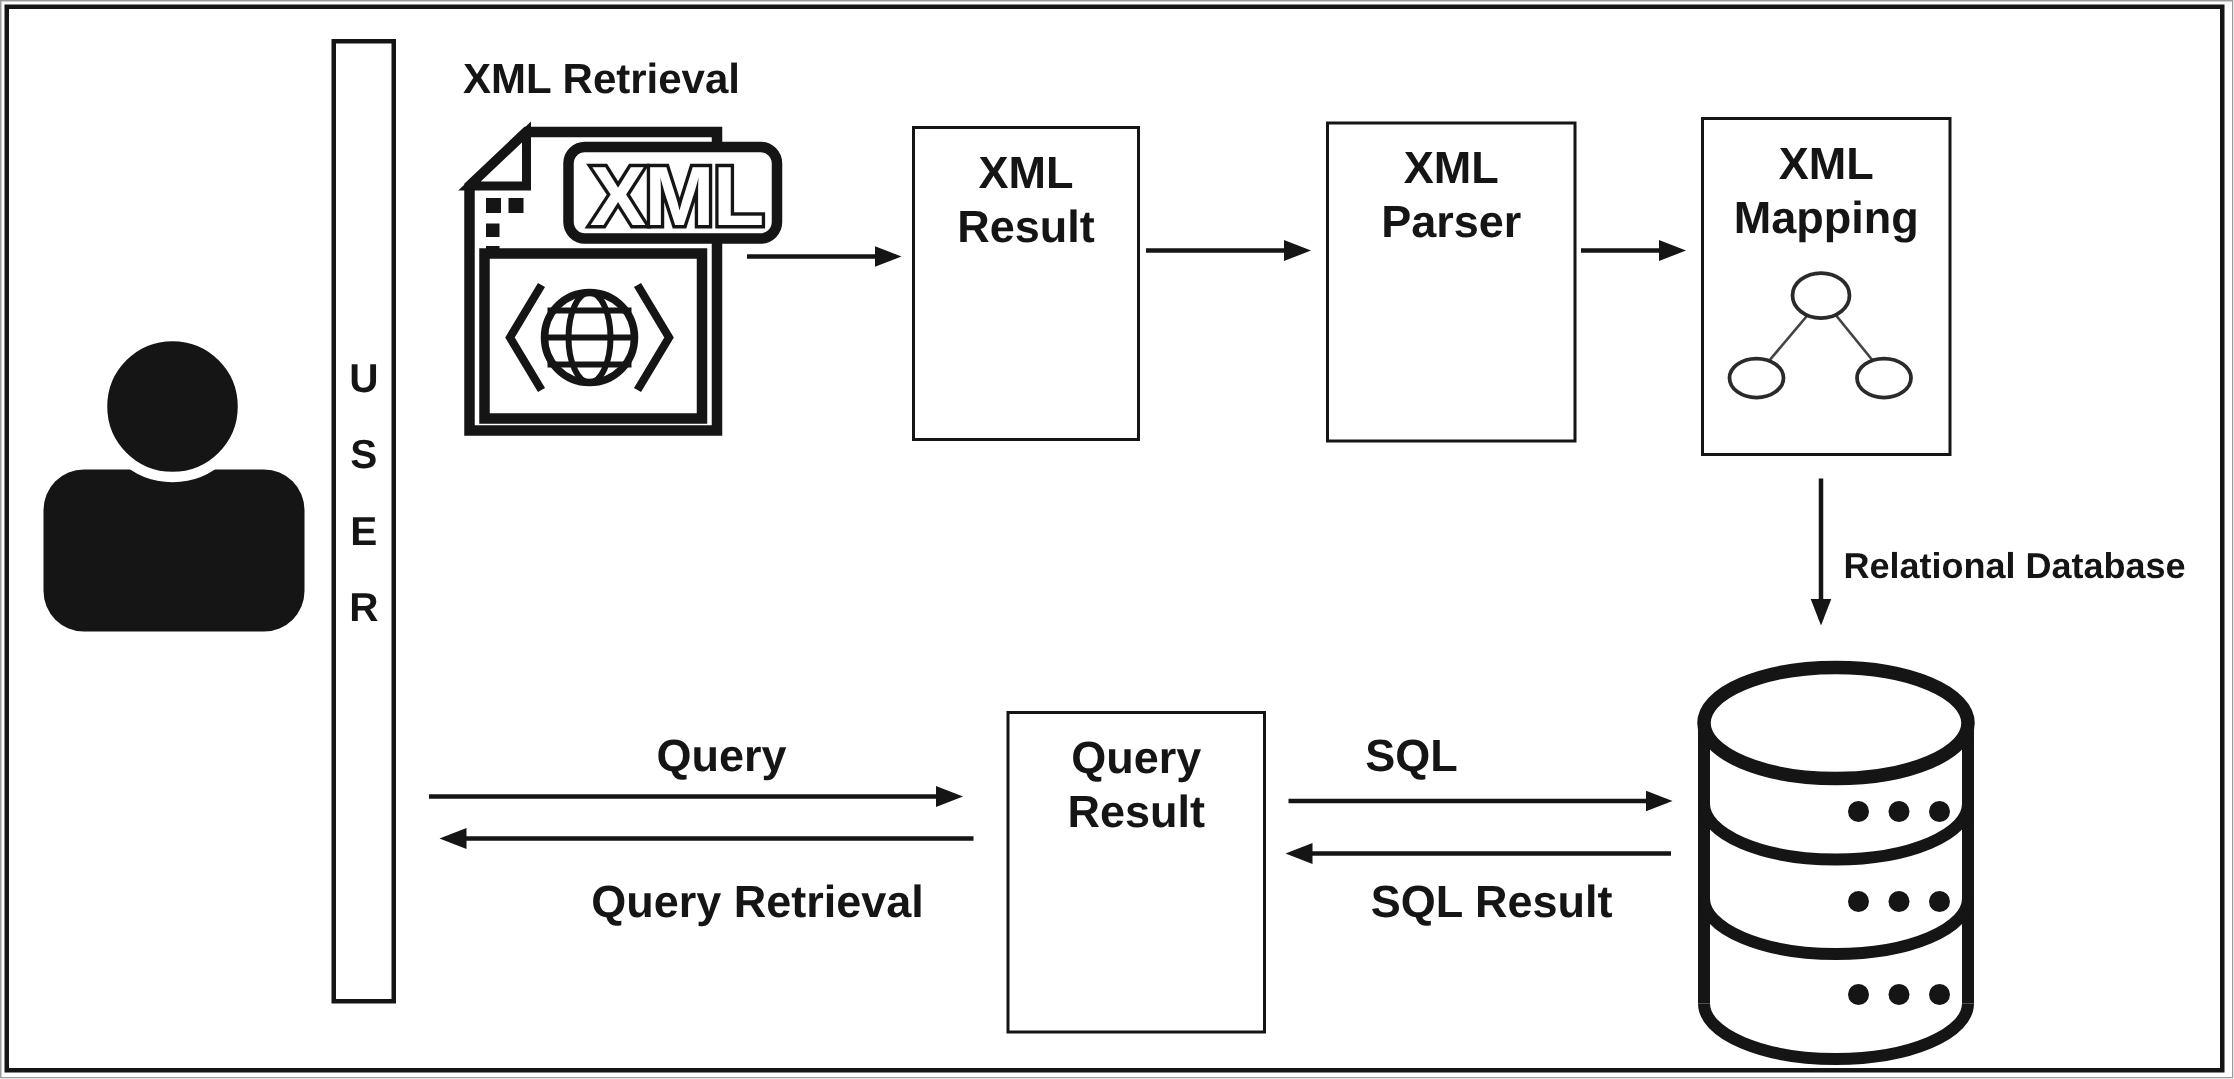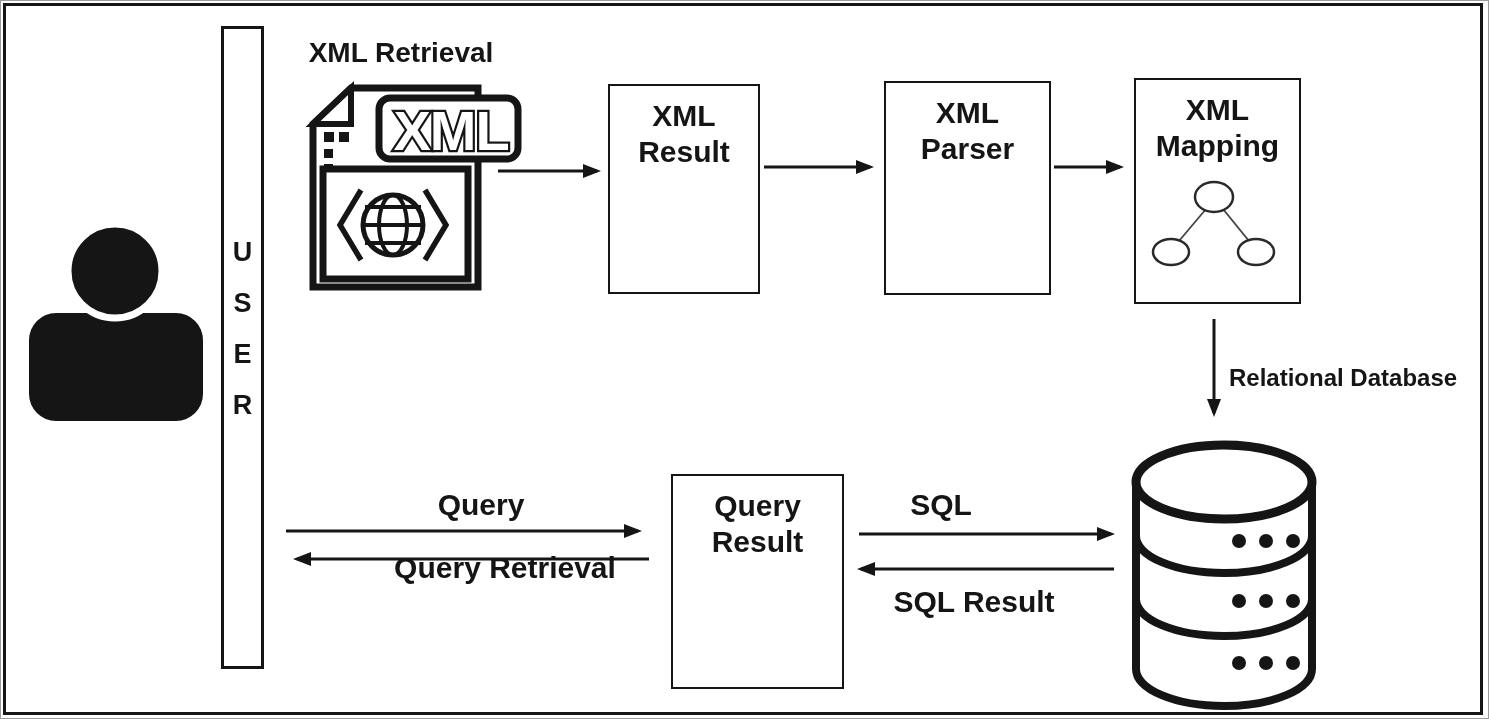--- a/index.html
+++ b/index.html
@@ -13,23 +13,23 @@
     position:absolute;background:#ffffff;border:2px solid #151515;box-sizing:border-box;
     text-align:center;font-weight:bold;font-size:30px;line-height:36px;padding-top:12px;
   }
   .lbl{position:absolute;font-weight:bold;text-align:center;white-space:nowrap;}
   #node-parser{left:607px;top:83px;width:152px;height:210px;}
   #node-encoder{left:883px;top:80px;width:167px;height:214px;}
   #node-mapper{left:1133px;top:77px;width:167px;height:226px;}
   #node-qmap{left:670px;top:473px;width:173px;height:215px;}
   #lbl-title{left:288px;top:37px;width:224px;font-size:28px;line-height:30px;}
   #lbl-query{left:380px;top:489px;width:200px;font-size:30px;line-height:30px;}
-  #lbl-qret{left:378px;top:552px;width:252px;font-size:30px;line-height:30px;}
+  #lbl-qret{left:378px;top:586px;width:252px;font-size:30px;line-height:30px;}
   #lbl-sql{left:870px;top:489px;width:140px;font-size:30px;line-height:30px;}
-  #lbl-sqlres{left:872px;top:586px;width:202px;font-size:30px;line-height:30px;}
+  #lbl-sqlres{left:872px;top:586px;width:202px;font-size:30px;line-height:30px;text-align:right;}
   #lbl-reldb{left:1228px;top:355px;width:250px;font-size:24px;line-height:24px;text-align:left;margin-top:10px;}
   .user-bar{
     position:absolute;left:220px;top:25px;width:43px;height:643px;box-sizing:border-box;
     border:3px solid #151515;background:#ffffff;
     display:flex;flex-direction:column;align-items:center;justify-content:center;
     gap:20px;font-weight:bold;font-size:27px;padding-bottom:38px;
   }
   .overlay{position:absolute;left:0;top:0;width:1489px;height:719px;pointer-events:none;}
   .overlay text{font-family:"Liberation Sans","DejaVu Sans",sans-serif;}
 </style>

